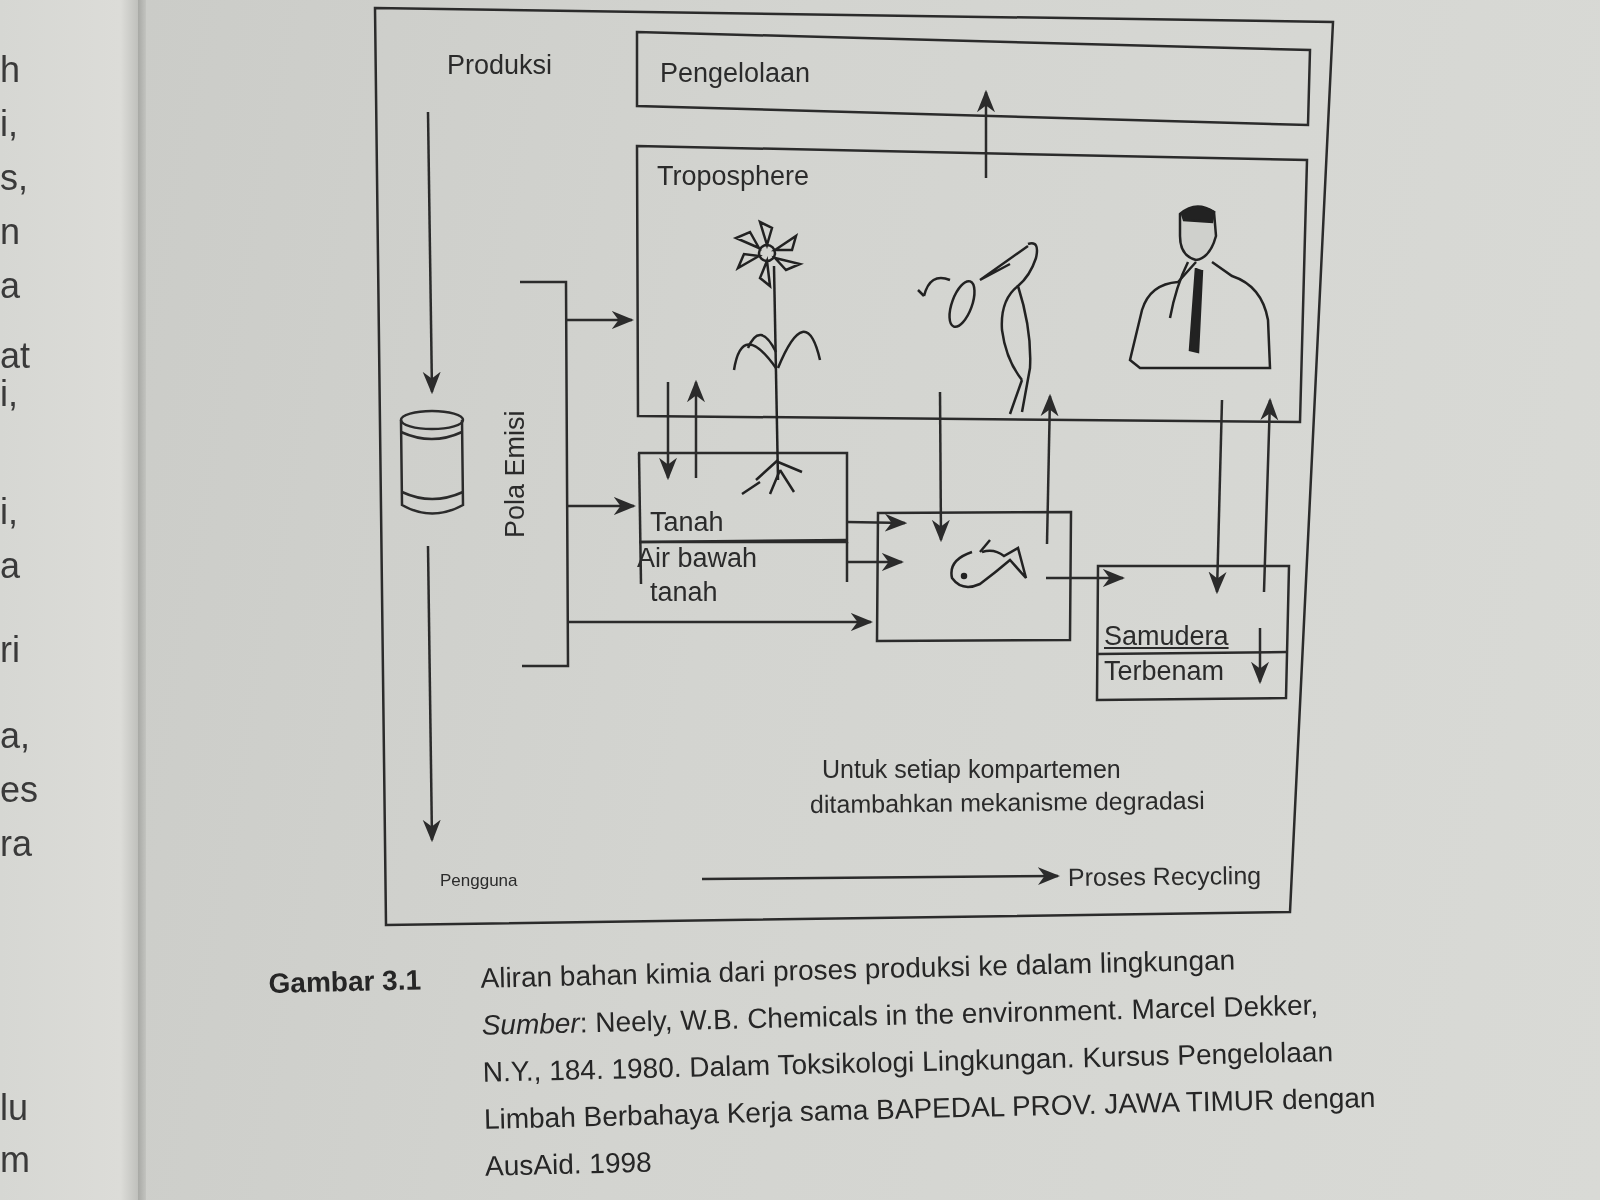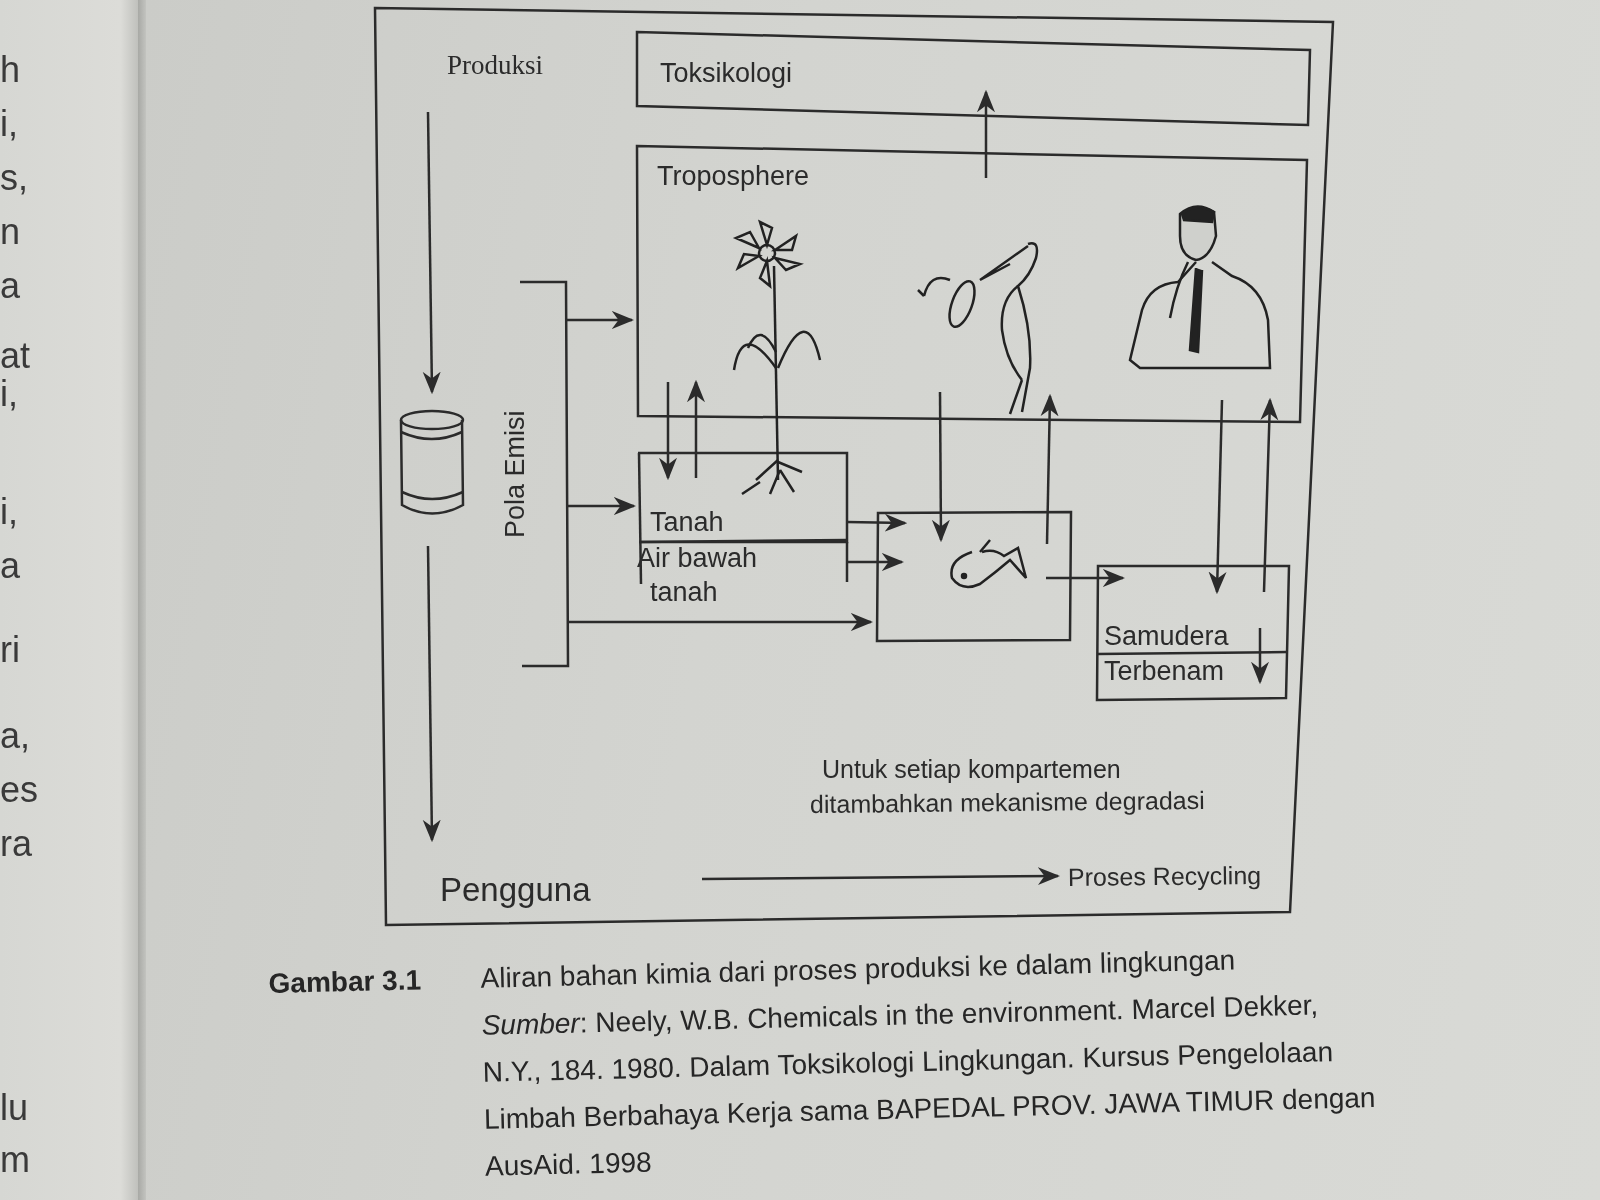--- a/index.html
+++ b/index.html
@@ -143,32 +143,32 @@
     <path d="M1170,318 Q1176,286 1188,262"></path>
   </g>
 
   <g stroke="#222" stroke-width="2.5" fill="none">
     <path d="M972,552 Q948,560 952,578 Q962,592 980,584 Q996,572 1010,560 L1026,578 L1018,548 L1004,556 Q994,548 982,552"></path>
     <circle cx="964" cy="576" r="2" fill="#222"></circle>
     <path d="M980,552 L990,540"></path>
   </g>
 </svg>
 
-<span class="lbl" style="left:447px; top:50px;font-family:Liberation Serif, serif;">Produksi</span>
-<span class="lbl" style="left:660px; top:58px;">Toksikologi</span>
+<span class="lbl" style="left:447px; top:50px;">Produksi</span>
+<span class="lbl" style="left:660px; top:58px;">Pengelolaan</span>
 <span class="lbl" style="left:657px; top:161px;">Troposphere</span>
 <span class="lbl" style="left:500px; top:538px; transform: rotate(-90deg); transform-origin: left top;">Pola Emisi</span>
 <span class="lbl" style="left:650px; top:507px;">Tanah</span>
 <span class="lbl" style="left:637px; top:543px;">Air bawah</span>
 <span class="lbl" style="left:650px; top:577px;">tanah</span>
-<span class="lbl" style="left:1104px; top:621px;">Samudera</span>
+<span class="lbl" style="left:1104px; top:621px;text-decoration:underline;">Samudera</span>
 <span class="lbl" style="left:1104px; top:656px;">Terbenam</span>
 <span class="lbl" style="left:810px; top:755px; font-size:25px;margin-left:12px;">Untuk setiap kompartemen</span>
 <span class="lbl" style="left:810px; top:788px; font-size:25px; transform: rotate(-0.6deg);">ditambahkan mekanisme degradasi</span>
-<span class="lbl" style="left:440px; top:871px; font-size:33px;">Pengguna</span>
+<span class="lbl" style="left:440px; top:871px; font-size:17px;">Pengguna</span>
 <span class="lbl" style="left:1068px; top:862px; font-size:25px; transform: rotate(-0.6deg);">Proses Recycling</span>
 
 <div class="caption">
   <span class="fig-label">Gambar 3.1</span>
   <div class="body">
     <div>Aliran bahan kimia dari proses produksi ke dalam lingkungan</div>
     <div><span class="src-label">Sumber</span><span>: Neely, W.B. Chemicals in the environment. Marcel Dekker,</span></div>
     <div>N.Y., 184. 1980. Dalam Toksikologi Lingkungan. Kursus Pengelolaan</div>
     <div>Limbah Berbahaya Kerja sama BAPEDAL PROV. JAWA TIMUR dengan</div>
     <div>AusAid. 1998</div>

